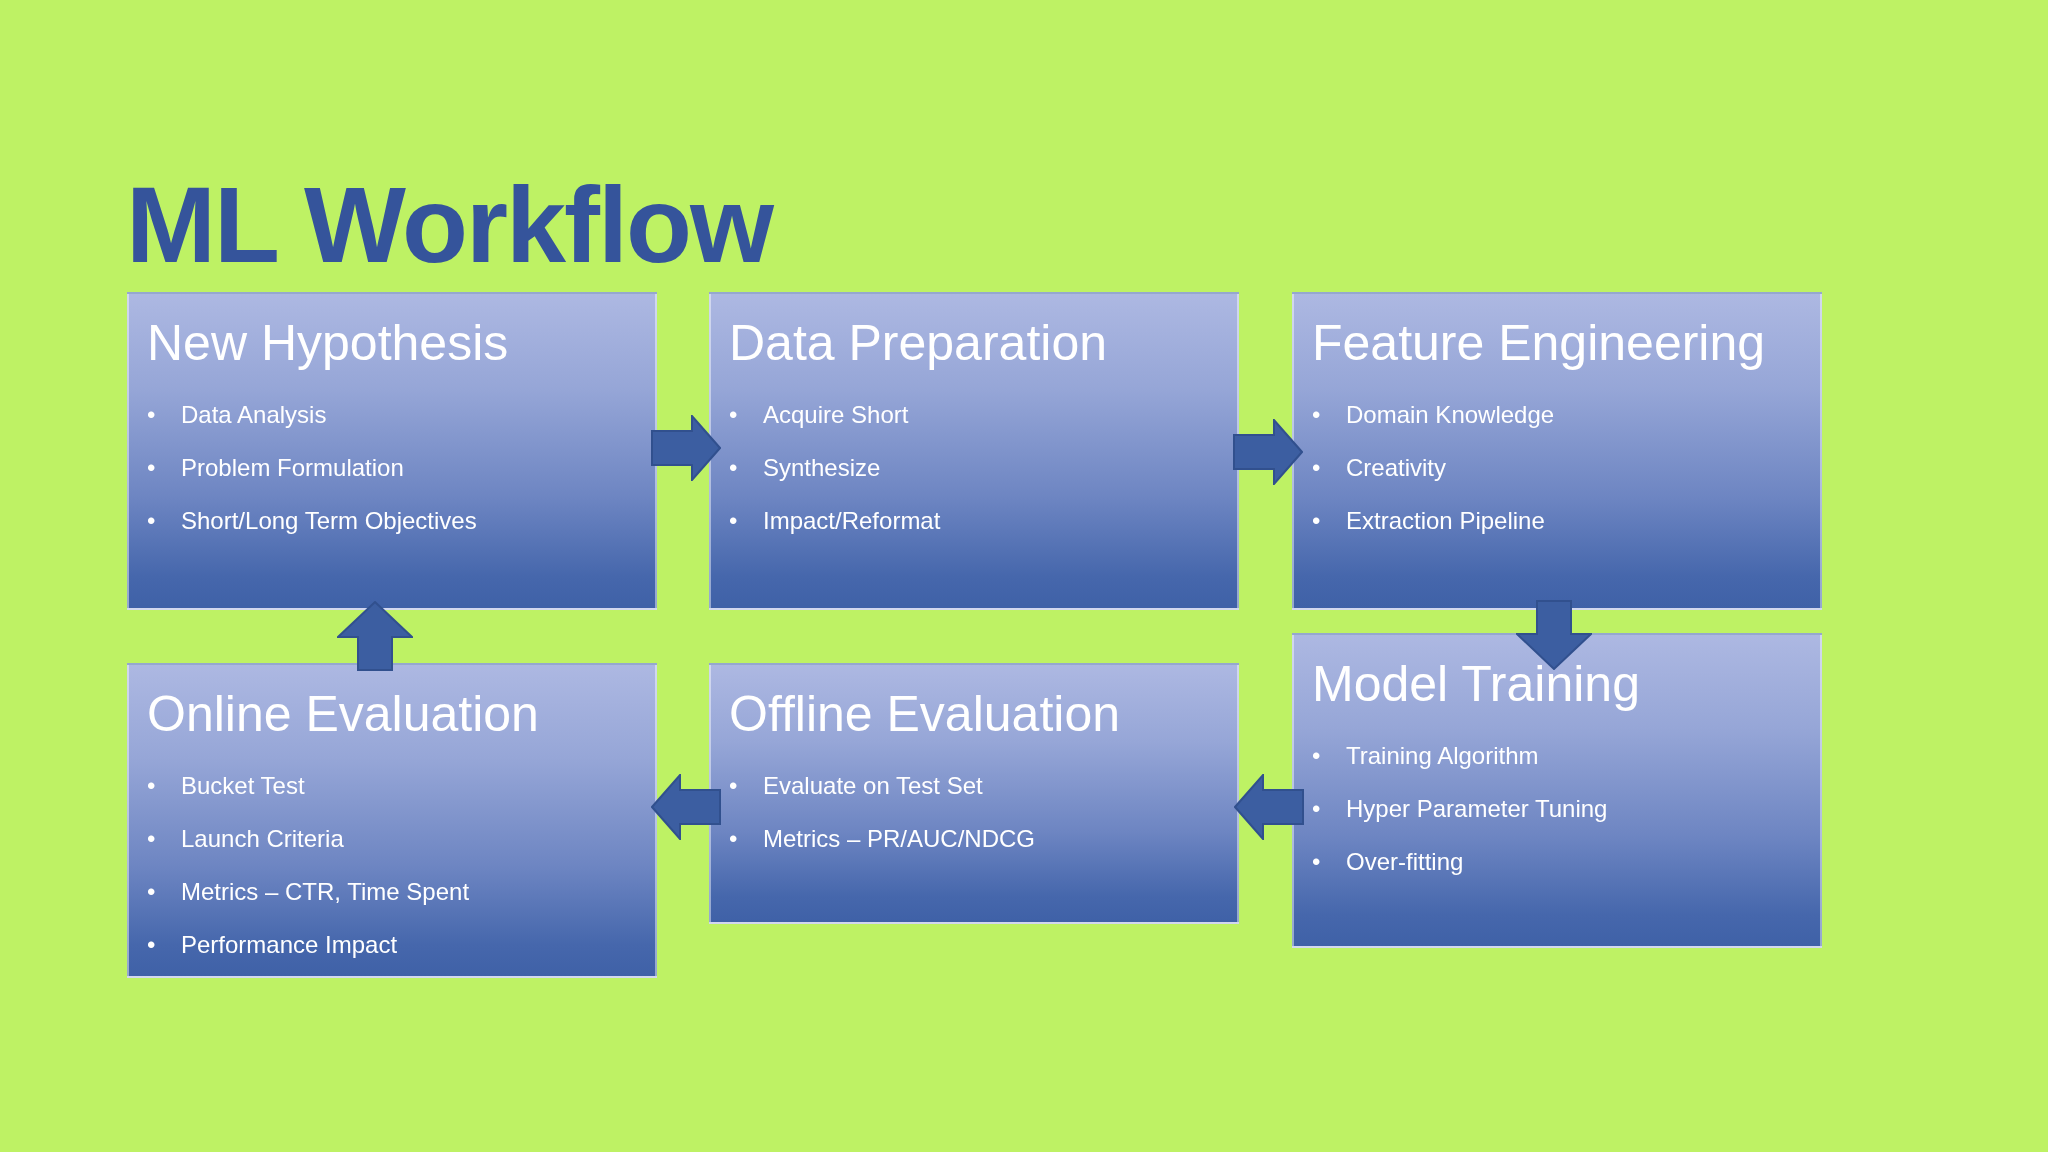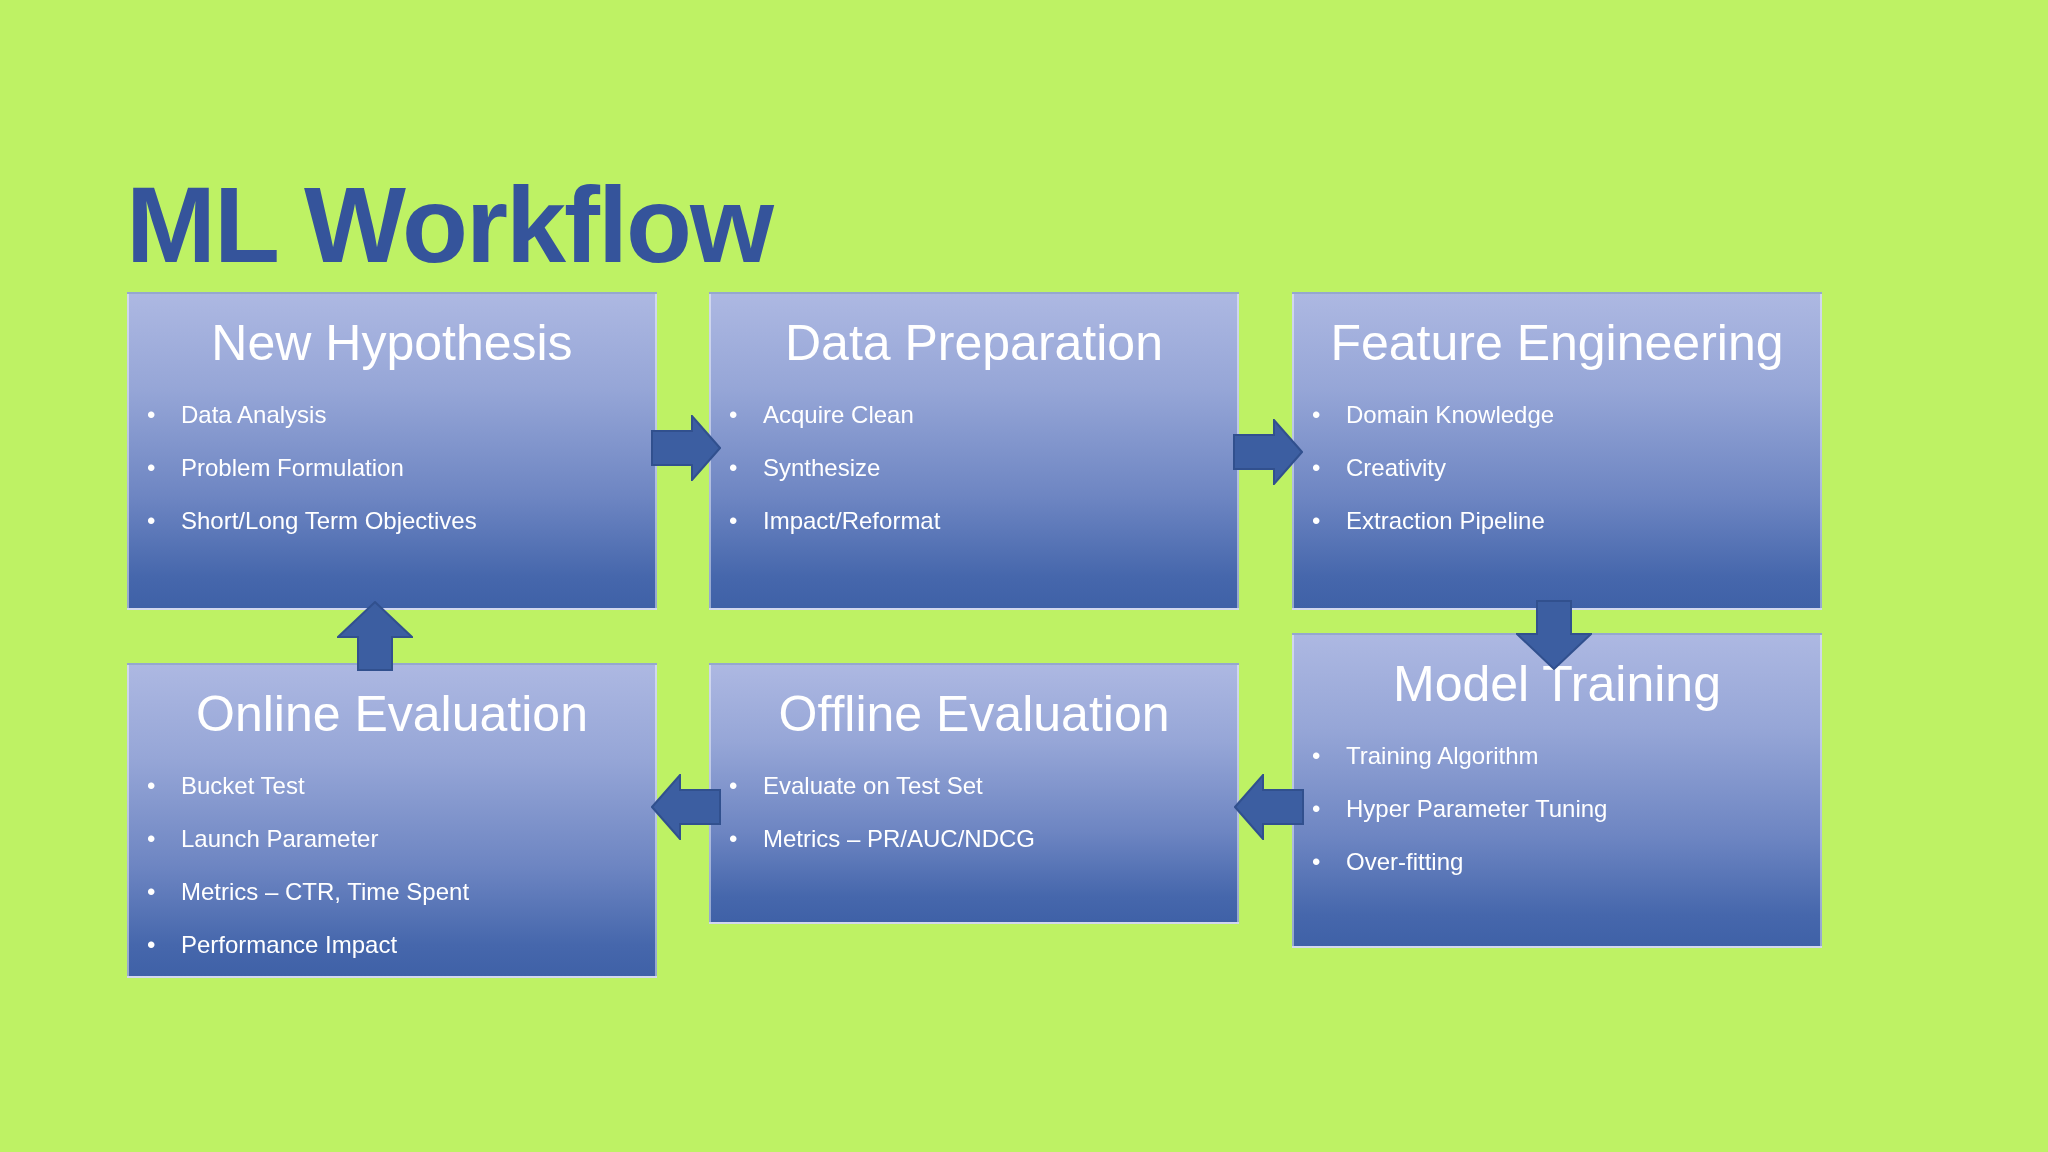--- a/index.html
+++ b/index.html
@@ -35,21 +35,20 @@
     border: 2px solid rgba(255,255,255,0.45);
     color: #ffffff;
     padding: 20px 18px 0 18px;
   }
   .box h2 {
     margin: 0 0 16px 0;
     font-size: 50px;
     line-height: 58px;
     font-weight: 300;
     white-space: nowrap;
-    text-align: center;
   }
   .box ul {
     margin: 0;
     padding: 0;
     list-style: none;
   }
   .box li {
     font-size: 24px;
     line-height: 53px;
     font-weight: 300;
@@ -82,40 +81,40 @@
     <ul>
       <li>Data Analysis</li>
       <li>Problem Formulation</li>
       <li>Short/Long Term Objectives</li>
     </ul>
   </section>
 
   <section class="box" style="left:709px; top:292px; height:318px">
     <h2>Data Preparation</h2>
     <ul>
-      <li>Acquire Clean</li>
+      <li>Acquire Short</li>
       <li>Synthesize</li>
       <li>Impact/Reformat</li>
     </ul>
   </section>
 
   <section class="box" style="left:1292px; top:292px; height:318px">
     <h2>Feature Engineering</h2>
     <ul>
       <li>Domain Knowledge</li>
       <li>Creativity</li>
       <li>Extraction Pipeline</li>
     </ul>
   </section>
 
   <section class="box" style="left:127px; top:663px; height:315px">
     <h2>Online Evaluation</h2>
     <ul>
       <li>Bucket Test</li>
-      <li>Launch Parameter</li>
+      <li>Launch Criteria</li>
       <li>Metrics – CTR, Time Spent</li>
       <li>Performance Impact</li>
     </ul>
   </section>
 
   <section class="box" style="left:709px; top:663px; height:261px">
     <h2>Offline Evaluation</h2>
     <ul>
       <li>Evaluate on Test Set</li>
       <li>Metrics – PR/AUC/NDCG</li>

